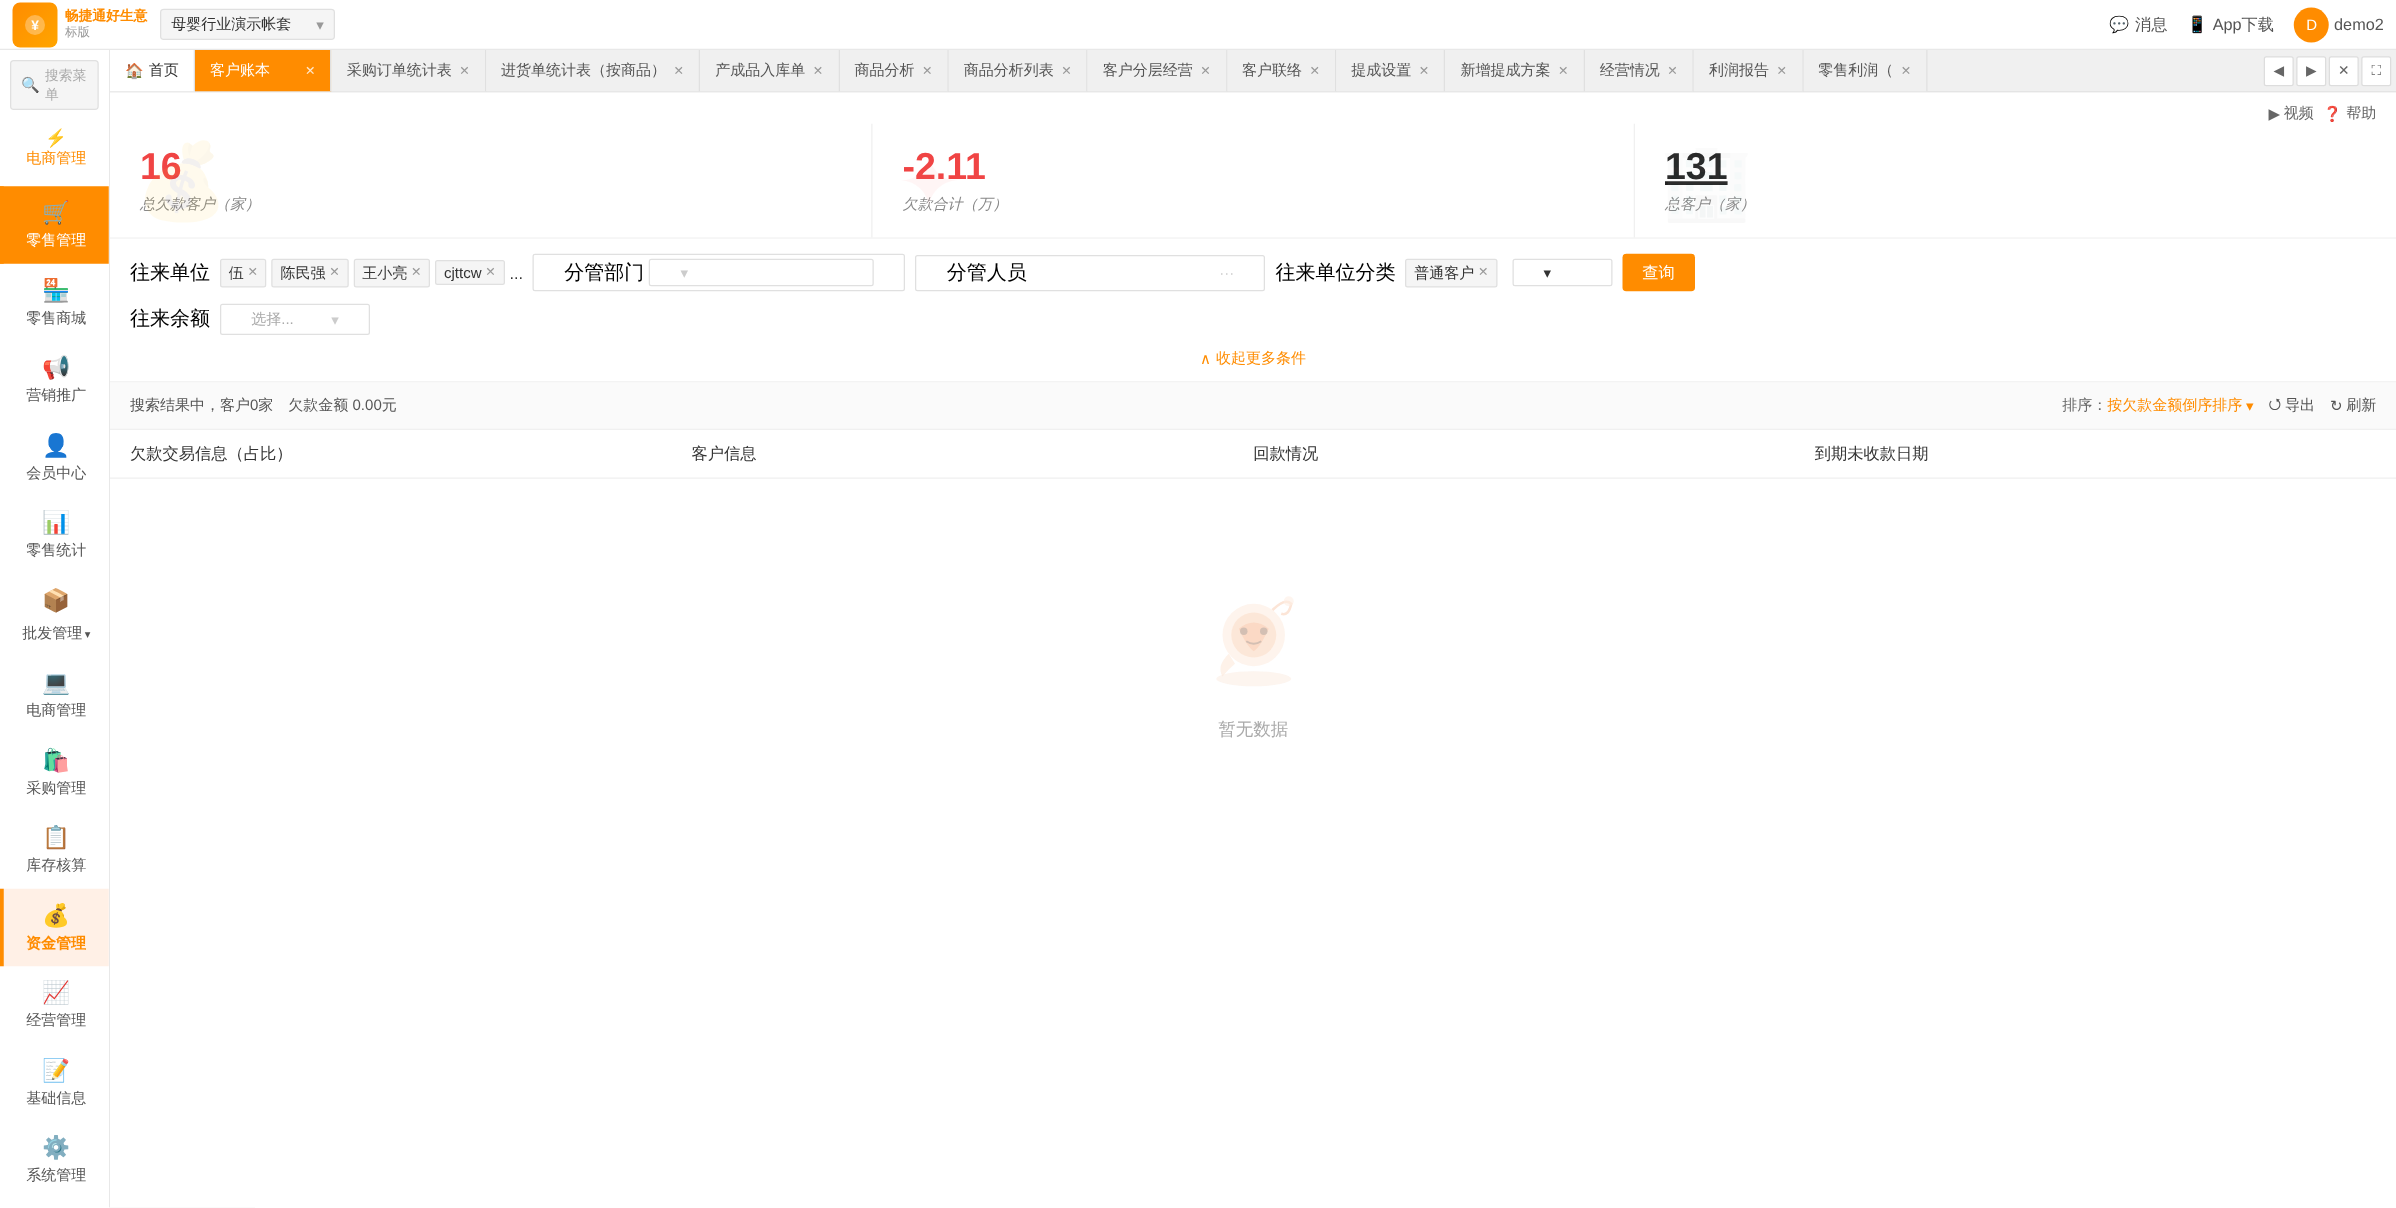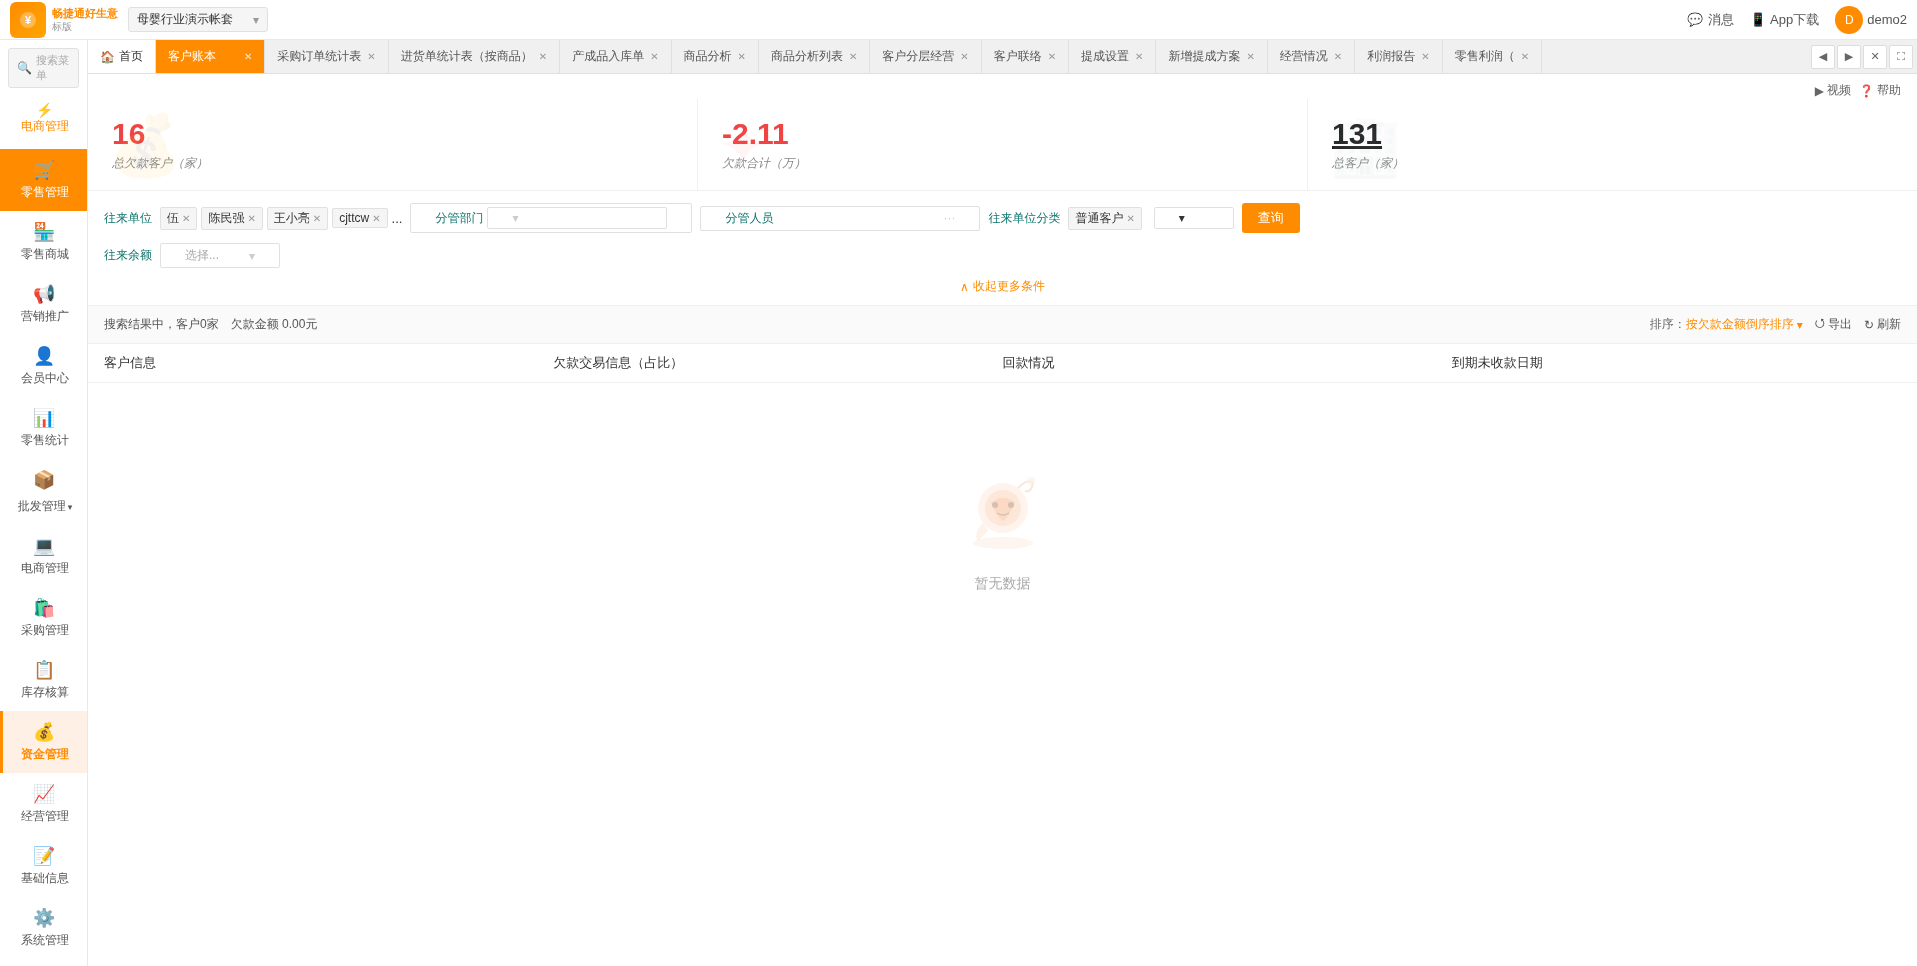--- a/index.html
+++ b/index.html
@@ -77,21 +77,21 @@
     .stat-value.red { color: #f04444; }
     .stat-value.black { color: #222; }
     .stat-label { font-size: 12px; color: #888; margin-top: 4px; font-style: italic; }
     .stat-text { display: flex; flex-direction: column; }
 
     
     .filter-bar {
       padding: 12px 16px 0 16px; background: #fff; border-bottom: 1px solid #f0f0f0;
     }
     .filter-row { display: flex; align-items: center; gap: 8px; margin-bottom: 10px; flex-wrap: wrap; }
-    .filter-label { color: #0f766e; font-size: 12px; white-space: nowrap; }
+    .filter-label { color: #000000; font-size: 16px; white-space: nowrap; }
     .filter-tags { display: flex; align-items: center; gap: 4px; flex-wrap: wrap; }
     .filter-tag {
       display: flex; align-items: center; gap: 3px; background: #f5f5f5;
       border: 1px solid #e0e0e0; border-radius: 2px; padding: 2px 6px; font-size: 12px;
     }
     .filter-tag .tag-close { color: #999; cursor: pointer; font-size: 10px; }
     .filter-select {
       display: flex; align-items: center; gap: 4px; border: 1px solid #e0e0e0;
       border-radius: 2px; padding: 3px 24px; font-size: 12px; min-width: 180px;
       background: #fff; cursor: pointer;
@@ -446,22 +446,22 @@
             <span>导出</span>
           </div>
           <div class="action-btn">
             <span>↻</span>
             <span>刷新</span>
           </div>
         </div>
       </div>
 
       <div class="table-header">
+        <div>欠款交易信息（占比）</div>
         <div>客户信息</div>
-        <div>欠款交易信息（占比）</div>
         <div>回款情况</div>
         <div>到期未收款日期</div>
       </div>
 
       <div class="empty-state">
         <div class="empty-illustration">
           <svg width="100" height="100" viewBox="0 0 100 100" fill="none" xmlns="http://www.w3.org/2000/svg">
             <ellipse cx="50" cy="80" rx="30" ry="6" fill="#f5d5c0" opacity="0.5"></ellipse>
             <circle cx="50" cy="45" r="25" fill="#fce0cc" opacity="0.7"></circle>
             <circle cx="50" cy="45" r="18" fill="#f9c9a8" opacity="0.8"></circle>

